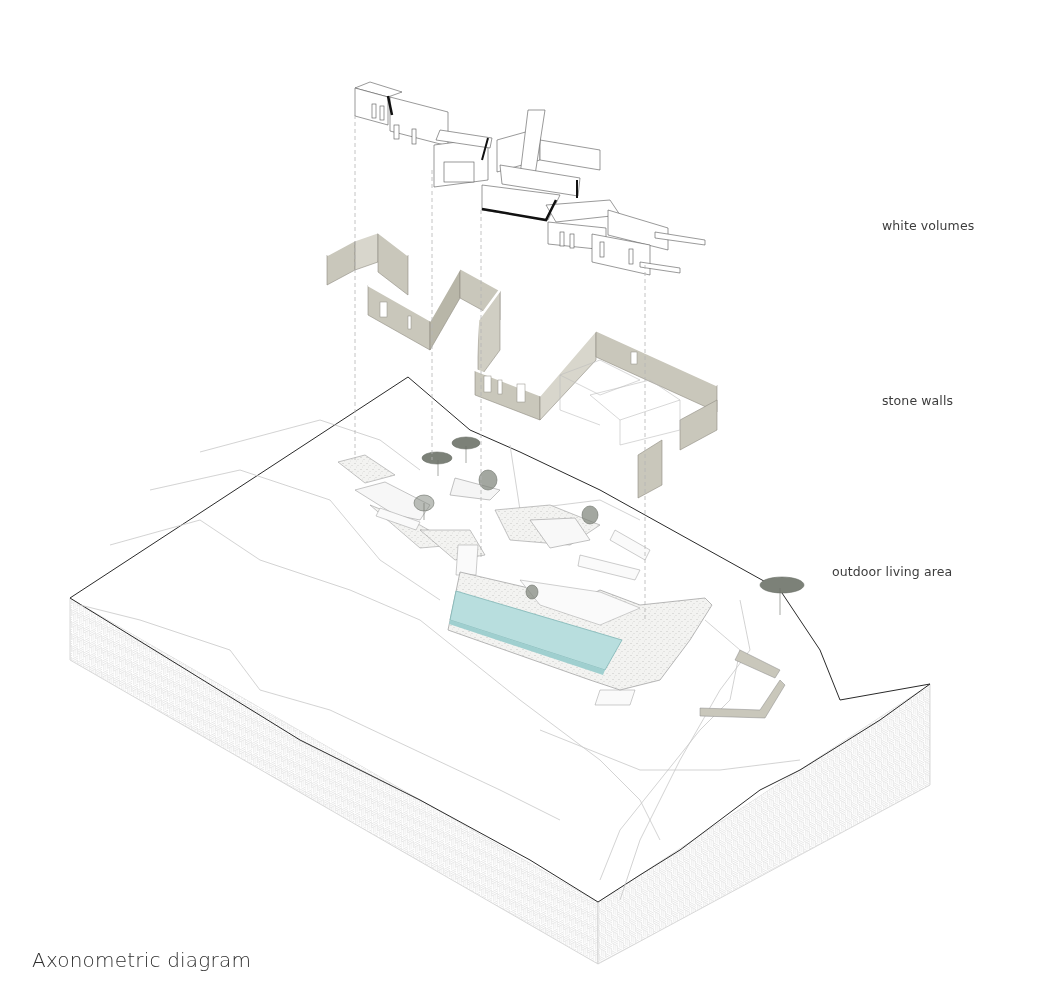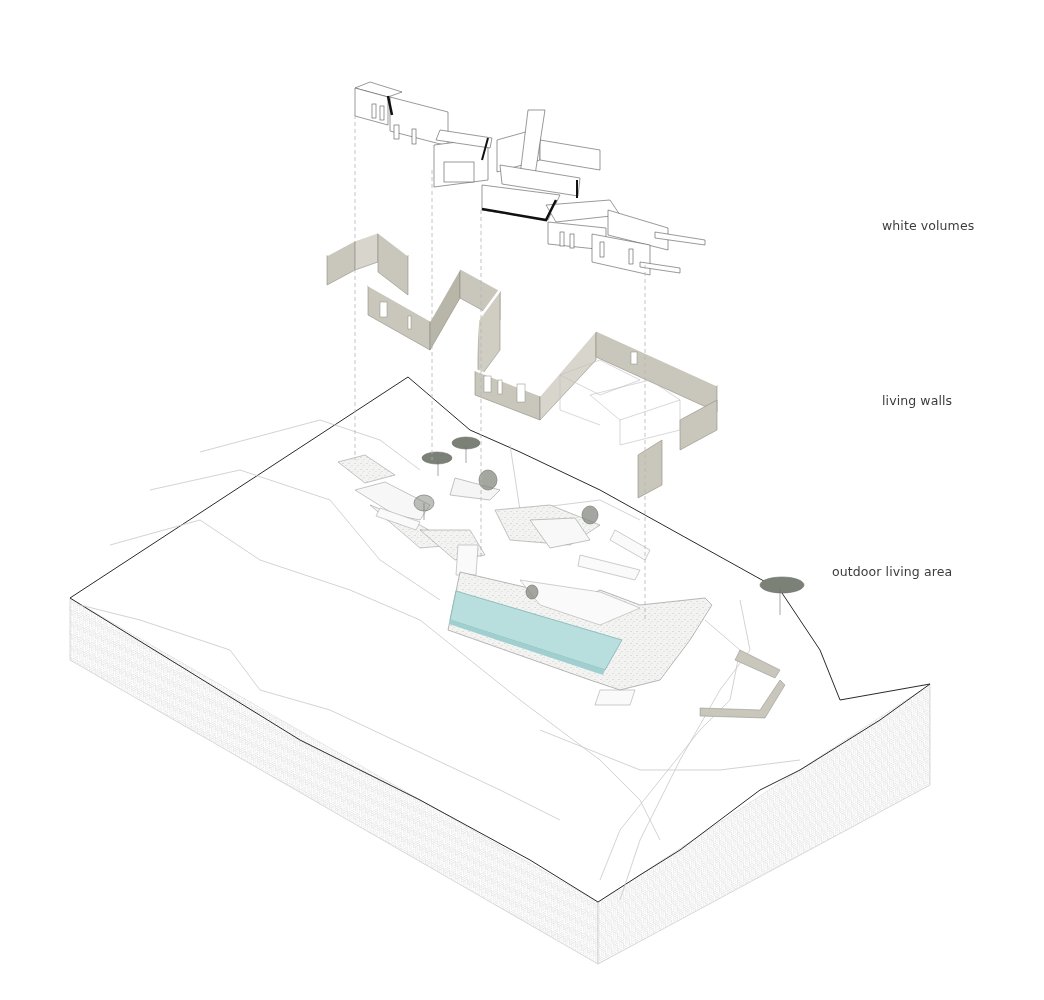--- a/index.html
+++ b/index.html
@@ -210,15 +210,16 @@
 
     <g stroke="#b5b5b5" stroke-width="0.8" stroke-dasharray="4,3">
       <line x1="355" y1="115" x2="355" y2="460"></line>
       <line x1="432" y1="170" x2="432" y2="460"></line>
       <line x1="481" y1="210" x2="481" y2="560"></line>
       <line x1="645" y1="265" x2="645" y2="620"></line>
     </g>
   </svg>
 
   <div class="label" style="left:882px; top:218px;">white volumes</div>
-  <div class="label" style="left:882px; top:393px;">living walls</div>
+  <div class="label" style="left:882px; top:393px;">stone walls</div>
   <div class="label" style="left:832px; top:564px;">outdoor living area</div>
+  <div class="title">Axonometric diagram</div>
 </div>
 
 </body></html>

